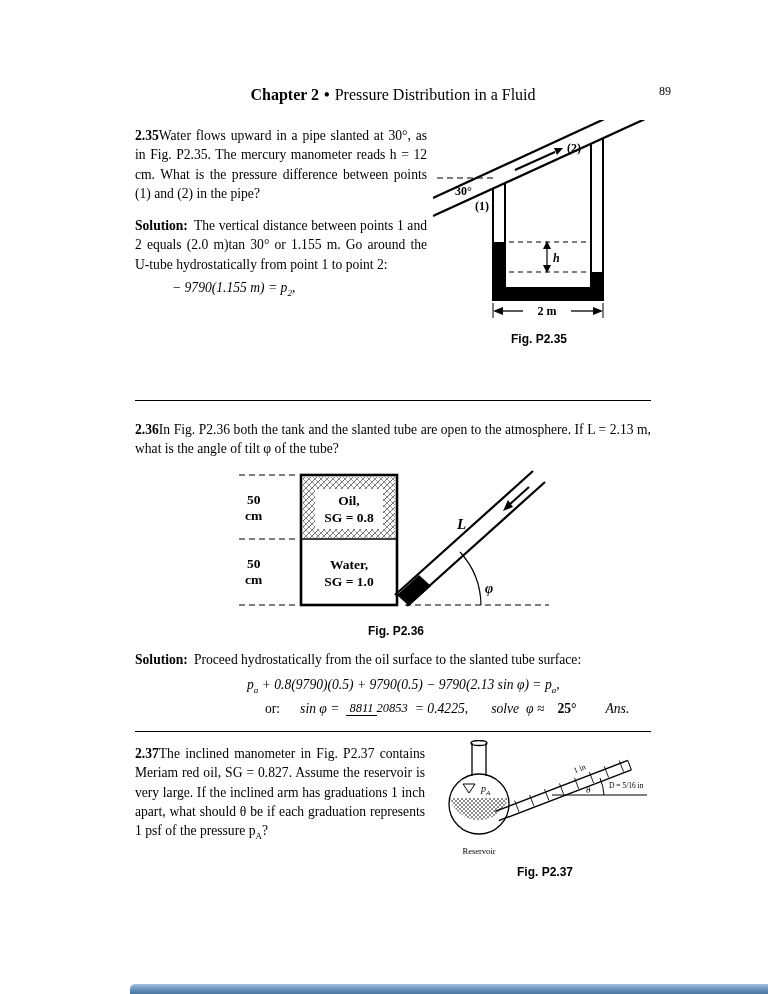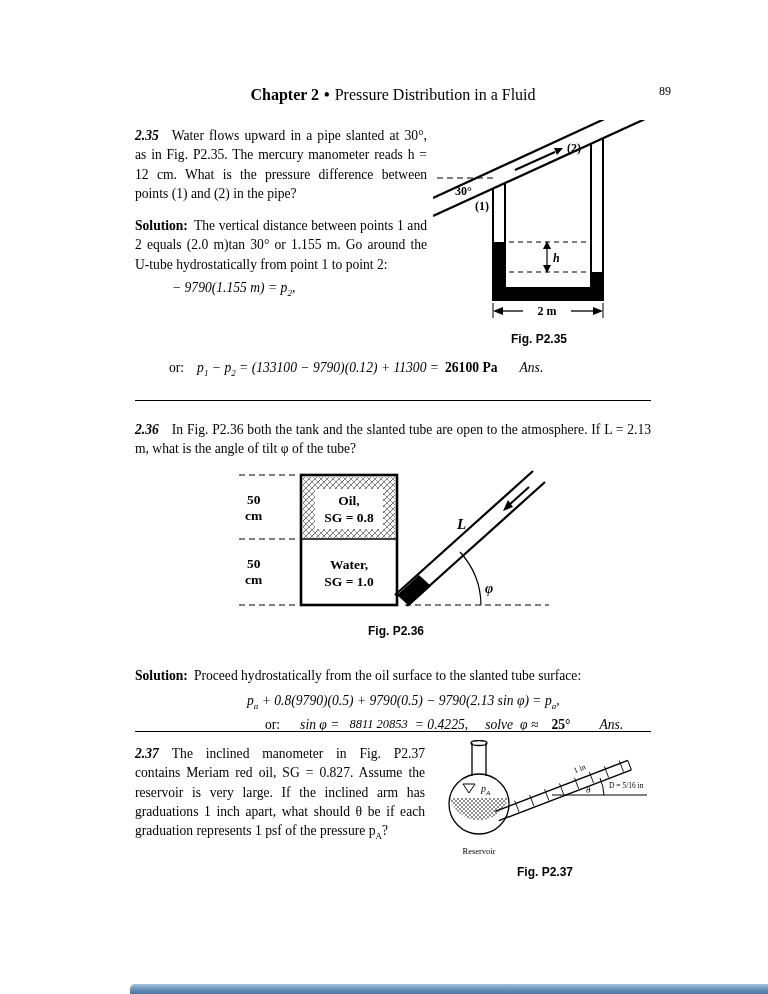--- a/index.html
+++ b/index.html
@@ -7,21 +7,21 @@
     width:768px;height:994px;background:#ffffff;color:#000;
     font-family:"Liberation Serif", serif;position:relative;overflow:hidden;
   }
   
   .hdr{position:absolute;left:135px;top:86px;width:516px;text-align:center;font-size:16px;}
   .hdr .hb{font-weight:bold;}
   .hdr .sep{font-weight:bold;margin:0 5px;}
   .pagenum{position:absolute;left:659px;top:84px;font-size:12px;}
   
   .para{font-size:13.6px;line-height:1.42;text-align:justify;margin:0;}
-  .pnum{font-weight:bold;margin-right:13px;font-style:italic;}
+  .pnum{font-weight:bold;margin-right:0;}
   .sollbl{font-weight:bold;margin-right:6px;}
   .eq{font-style:italic;font-size:13.6px;margin-top:6px;}
   sub{font-size:9px;}
   .orlbl{font-style:normal;margin-right:13px;}
   .ansbold{font-weight:bold;font-style:normal;margin-left:6px;}
   .anslbl{margin-left:22px;}
   
   .sec{position:absolute;left:135px;width:516px;}
   .sec235{top:126px;}
   .sec236{top:420px;}
@@ -32,26 +32,26 @@
   figure{margin:0;}
   .fig235{width:212px;margin-top:-6px;}
   .fig236{width:318px;margin:8px 0 0 102px;}
   .fig237{width:212px;margin-top:-4px;}
   .figcap{font-family:"Liberation Sans", sans-serif;font-weight:bold;font-size:12px;text-align:center;margin-top:3px;}
   .sol235{margin-top:13px;}
   .eq235-1{margin-left:48px;margin-top:10px;}
   .eq235-2{margin-left:37px;}
   .eq235-3{margin-left:34px;margin-top:14px;}
   .para236{margin-bottom:2px;}
-  .sol236{margin-top:28px;}
+  .sol236{margin-top:12px;}
   .eq236-1{margin-left:112px;margin-top:8px;}
   .eq236-2{margin-left:130px;margin-top:6px;display:flex;align-items:center;gap:7px;}
   .frac{display:inline-flex;flex-direction:row;text-align:center;line-height:1.15;font-size:12.5px;}
   .frac .fnum{border-bottom:1px solid #000;padding:0 3px;}
-  .solve-word{margin-left:10px;}
+  .solve-word{margin-left:16px;}
   
   .rule{position:absolute;left:135px;width:516px;border-top:1.2px solid #000;height:0;}
   .rule1{top:400px;}
   .rule2{top:731px;}
   
   .bottom-bar{position:absolute;left:130px;right:0;bottom:0;height:10px;
     background:linear-gradient(180deg,#a6c3e0 0%,#6f97bf 45%,#49759f 100%);
     border-top-left-radius:5px;}
   svg text{font-family:"Liberation Serif", serif;}
 </style>
@@ -112,21 +112,20 @@
             <text x="42" y="90">(1)</text>
             <text x="134" y="32">(2)</text>
             <text x="120" y="142" font-style="italic">h</text>
             <text x="114" y="195" text-anchor="middle">2 m</text>
           </g>
         </svg>
         <figcaption class="figcap">Fig. P2.35</figcaption>
       </figure>
     </div>
 
-    <div class="eq eq235-3"><span class="orlbl">or:</span><span>p</span><sub>1</sub><span> − p</span><sub>2</sub><span> = (133100 − 9790)(0.12) + 11300 =</span><b class="ansbold">26100 Pa</b><span class="anslbl">Ans.</span></div>
   </section>
 
   <div class="rule rule1"></div>
 
   <section class="sec sec236">
     <p class="para para236"><b class="pnum">2.36</b><span>In Fig. P2.36 both the tank and the slanted tube are open to the atmosphere. If L = 2.13 m, what is the angle of tilt φ of the tube?</span></p>
 
     <figure class="fig236">
       <svg width="318" height="150" viewBox="0 0 318 150">
         <defs>

